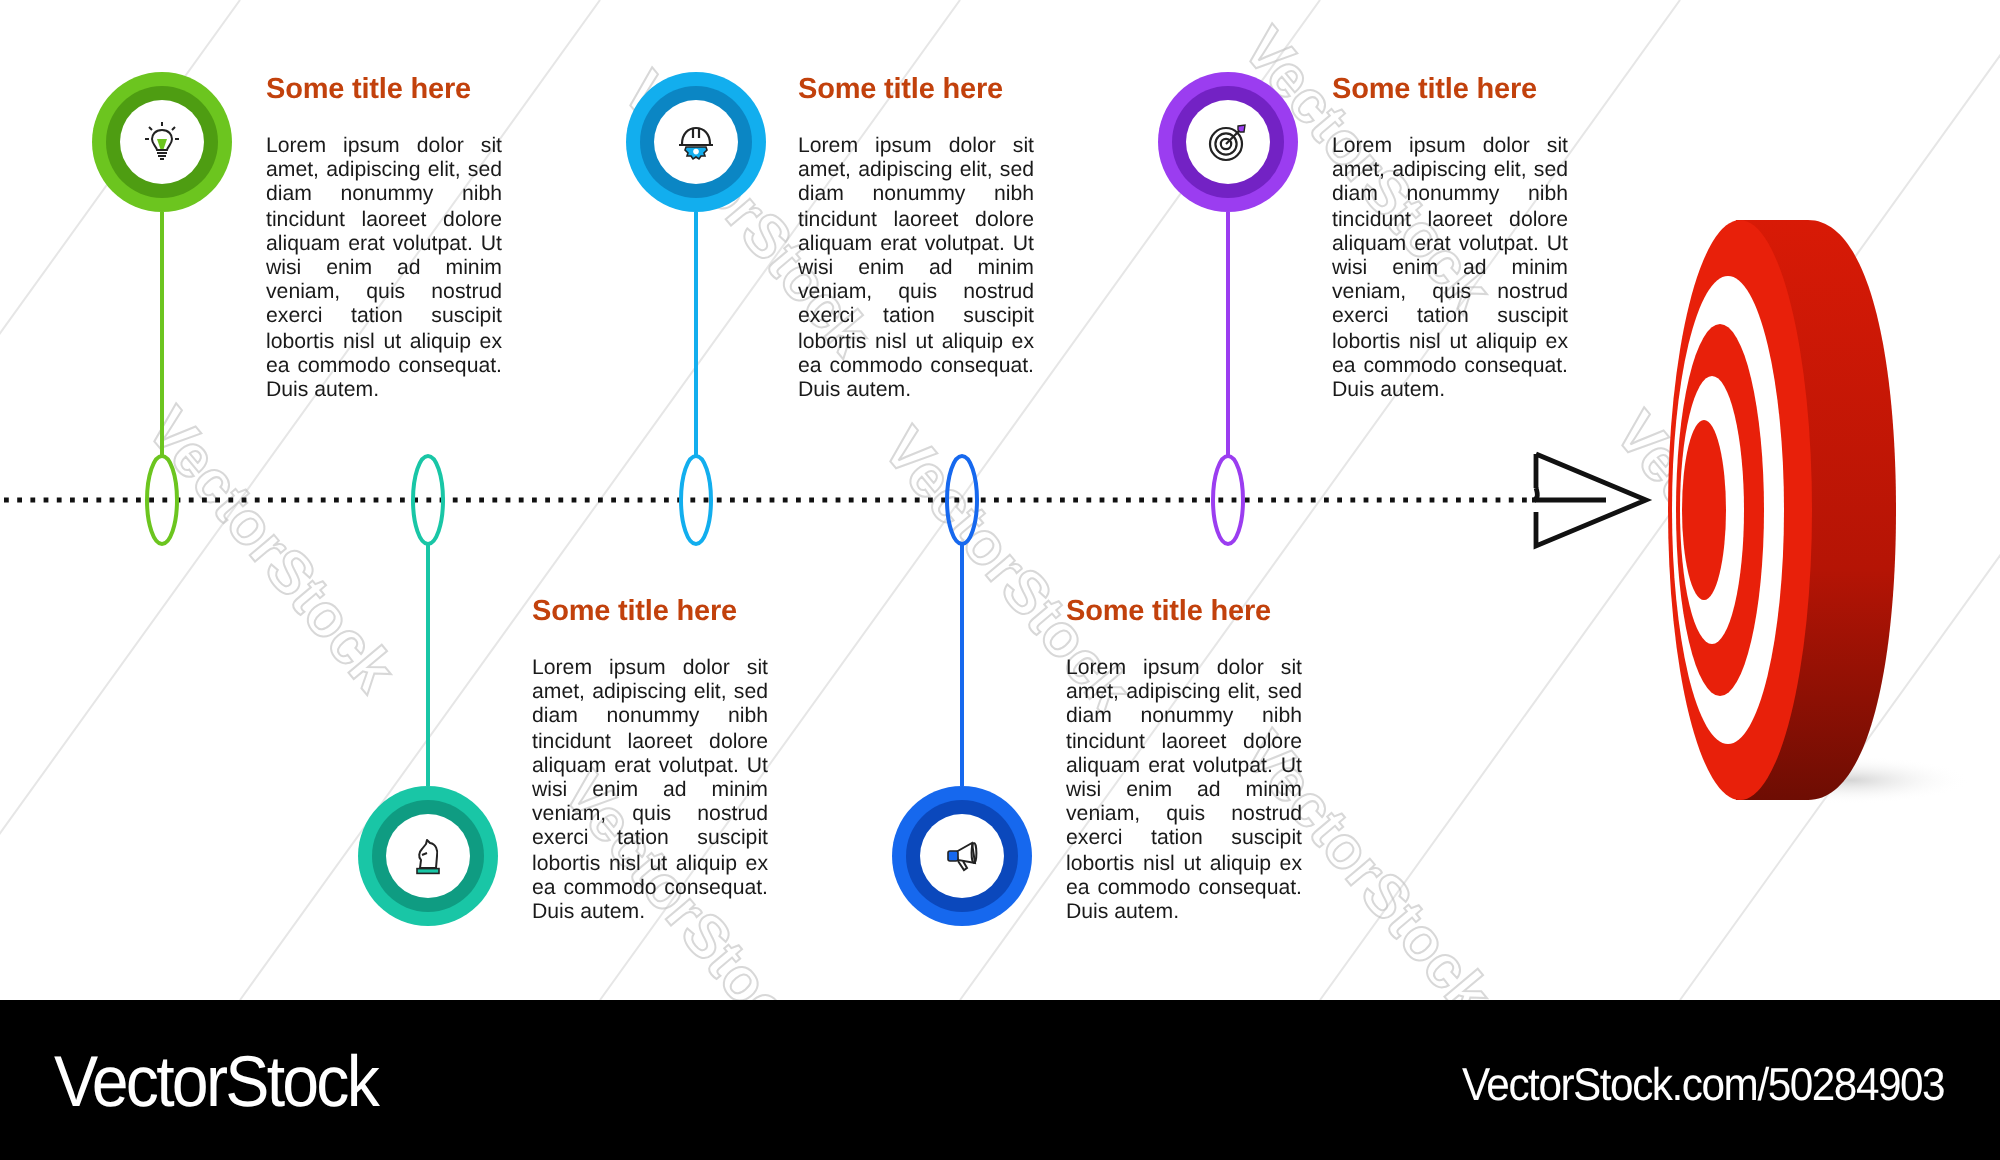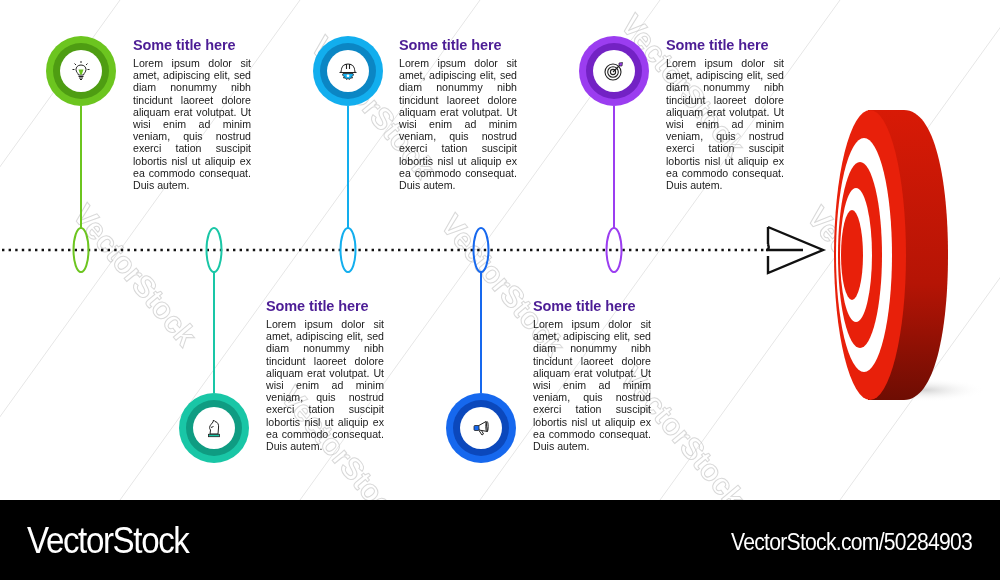--- a/index.html
+++ b/index.html
@@ -22,24 +22,24 @@
     }
     .step-circle .face {
       position: absolute; left: 14px; top: 14px; width: 42px; height: 42px; border-radius: 50%;
       background: #fff; display: flex; align-items: center; justify-content: center;
     }
     .step-circle .face svg { width: 26px; height: 26px; }
 
     .text-block { position: absolute; width: 118px; }
     .text-block .title {
       font-weight: 700; font-size: 14.5px; line-height: 17px; letter-spacing: -0.1px;
-      white-space: nowrap; color: #4c1d95;
+      white-space: nowrap; color: #c2410c;
     }
     .text-block .body {
-      margin-top: 3px; font-size: 10.6px; line-height: 12.2px; text-align: justify;
+      margin-top: 13px; font-size: 10.6px; line-height: 12.2px; text-align: justify;
       text-align-last: left; color: #1a1a1a;
     }
 
     .target-svg { position: absolute; left: 820px; top: 100px; width: 180px; height: 310px; }
 
     #footer {
       position: absolute; left: 0; top: 500px; width: 1000px; height: 80px; background: #000;
     }
     #footer .brand {
       position: absolute; left: 27px; top: 20px; color: #fff; font-size: 36px; letter-spacing: -1.5px;

